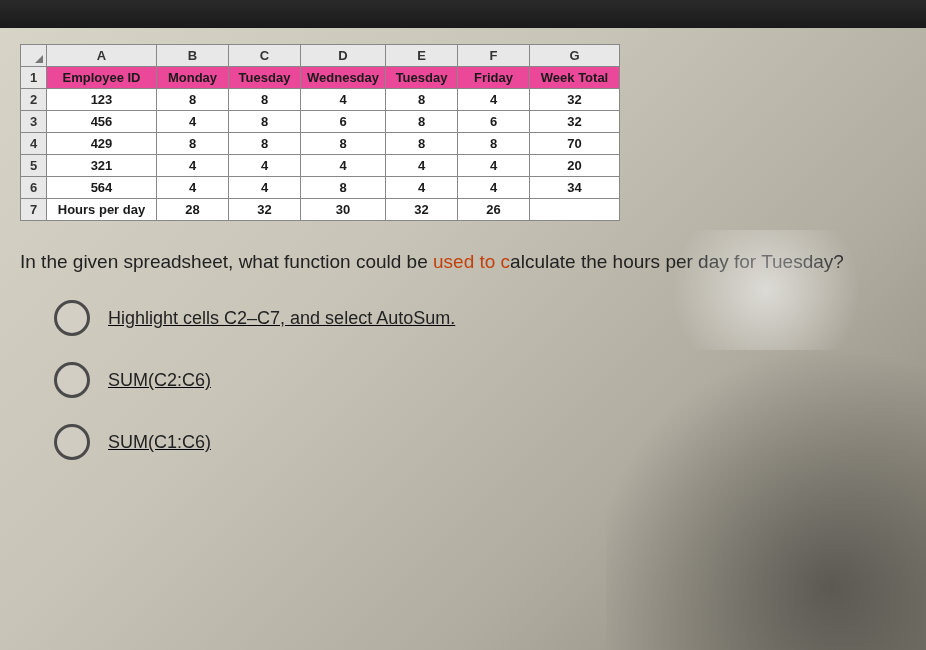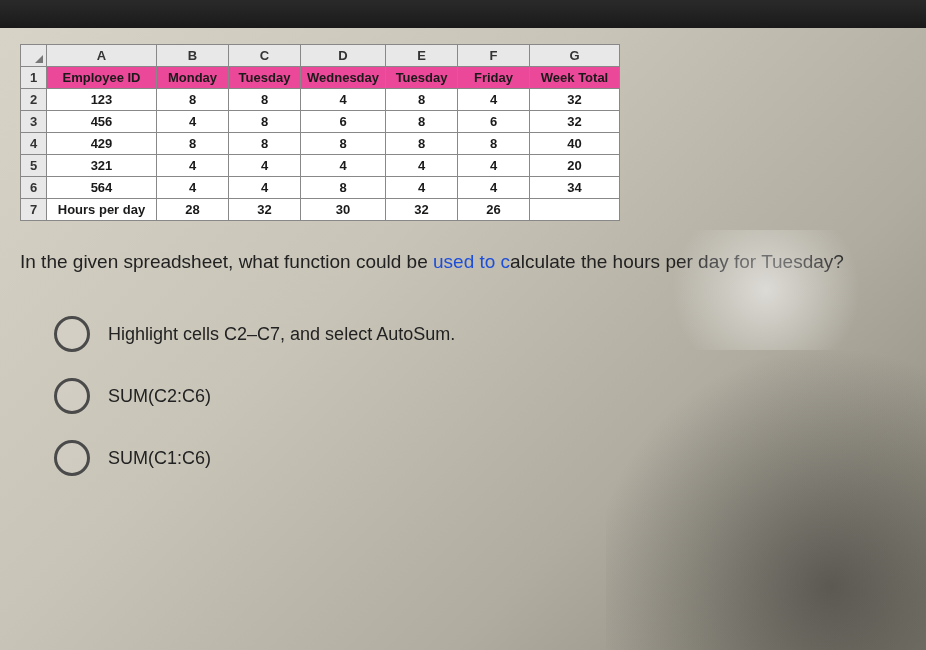--- a/index.html
+++ b/index.html
@@ -65,24 +65,25 @@
     }
     .spreadsheet .col-a { min-width: 110px; }
     .spreadsheet .col-g { min-width: 90px; }
     .question {
       margin-top: 26px;
       font-size: 19px;
       color: #222;
       line-height: 1.55;
       max-width: 890px;
     }
-    .question .used { color: #1d4ed8; }
+    .question .used { color: #c2410c; }
     .options {
-      margin-top: 40px;
+      margin-top: 24px;
       padding-left: 34px;
+      text-decoration: underline;
     }
     .option {
       display: flex;
       align-items: center;
       gap: 18px;
       margin-bottom: 26px;
       cursor: pointer;
     }
     .radio {
       width: 36px;
@@ -165,21 +166,21 @@
       <td>32</td>
     </tr>
     <tr>
       <th class="row-header">4</th>
       <td>429</td>
       <td>8</td>
       <td>8</td>
       <td>8</td>
       <td>8</td>
       <td>8</td>
-      <td>40</td>
+      <td>70</td>
     </tr>
     <tr>
       <th class="row-header">5</th>
       <td>321</td>
       <td>4</td>
       <td>4</td>
       <td>4</td>
       <td>4</td>
       <td>4</td>
       <td>20</td>

